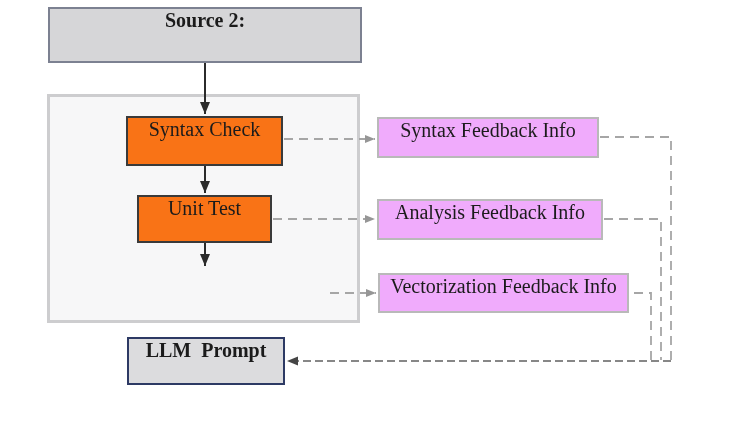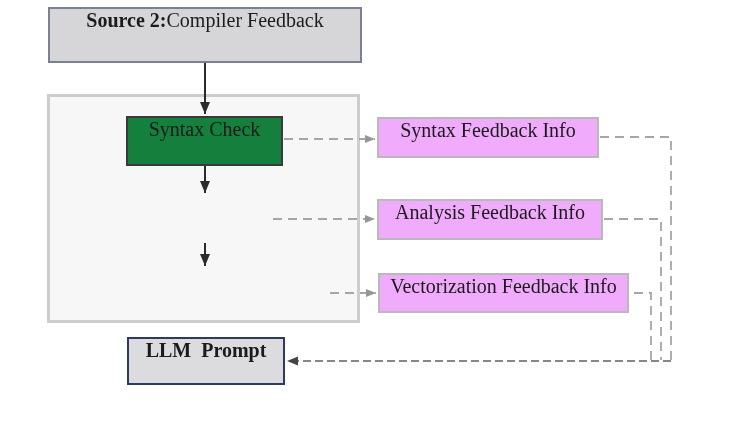--- a/index.html
+++ b/index.html
@@ -14,21 +14,21 @@
   .source-box{
     left:48px;top:7px;width:314px;height:56px;
     background:var(--source-fill,#d6d6d8);border:2px solid var(--source-border,#7c8191);
   }
   .source-box .bold{font-weight:bold;}
   .container-box{
     position:absolute;left:47px;top:94px;width:313px;height:229px;box-sizing:border-box;
     background:var(--container-fill,#f7f7f8);border:3px solid var(--container-border,#cdcdcf);
   }
   .step{
-    background:#15803d;border:2px solid var(--step-border,#3a3a3a);
+    background:#f97316;border:2px solid var(--step-border,#3a3a3a);
   }
   .step-syntax{left:126px;top:116px;width:157px;height:50px;}
   .step-unit{left:137px;top:195px;width:135px;height:48px;}
   .step-remarks{left:79px;top:268px;width:250px;height:50px;}
   .feedback{
     background:#f0abfc;border:2px solid var(--feedback-border,#b9b9b9);
   }
   .fb-syntax{left:377px;top:117px;width:222px;height:41px;}
   .fb-semantic{left:377px;top:199px;width:226px;height:41px;}
   .fb-vector{left:378px;top:273px;width:251px;height:40px;}
@@ -46,25 +46,27 @@
 </style>
 </head>
 <body>
 
 <div class="stage">
 
   <div class="container-box"></div>
 
   <div class="box source-box">
     <span class="bold">Source 2:</span>
-      <span> Compiler Feedback</span>
   </div>
 
   <div class="box step step-syntax">
     <span>Syntax Check</span>
+  </div>
+  <div class="box step step-unit">
+    <span>Unit Test</span>
   </div>
 
   <div class="box feedback fb-syntax">
     <span>Syntax Feedback Info</span>
   </div>
   <div class="box feedback fb-semantic">
     <span>Analysis Feedback Info</span>
   </div>
   <div class="box feedback fb-vector">
     <span>Vectorization Feedback Info</span>

